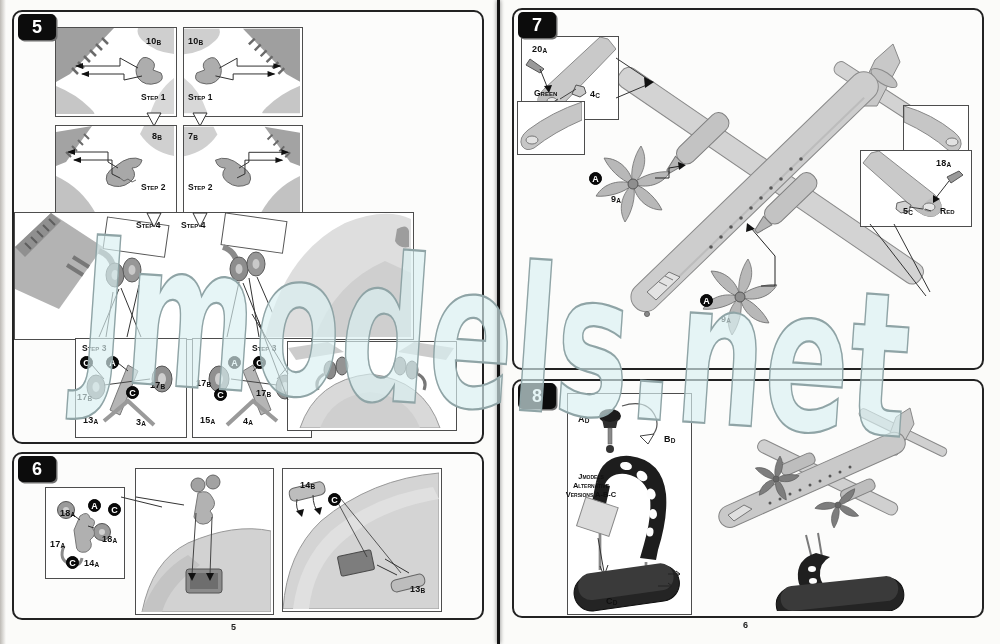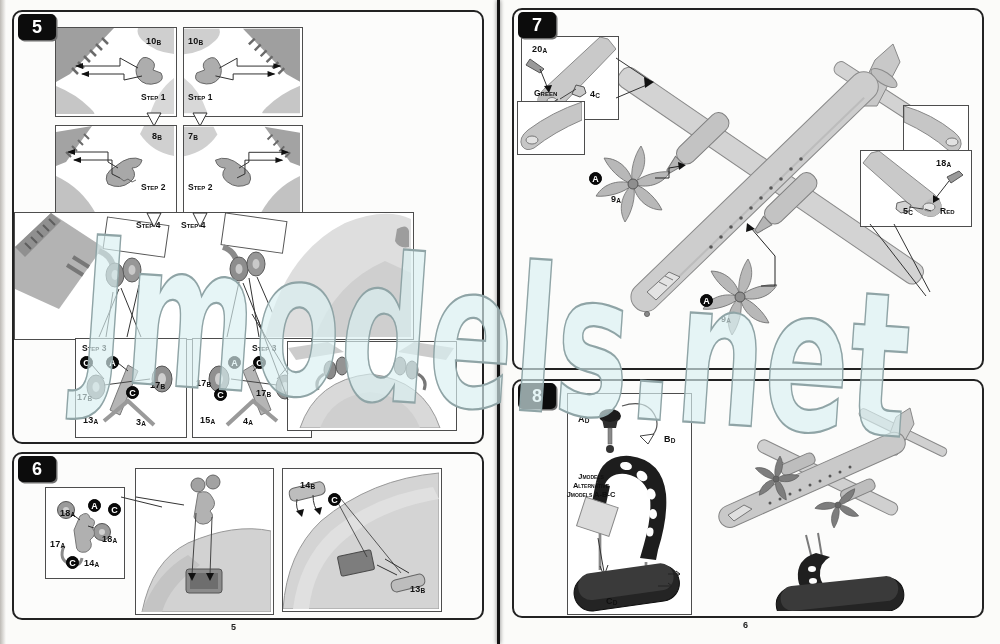--- a/index.html
+++ b/index.html
@@ -475,21 +475,21 @@
   <span class="plabel" style="left:721px;top:314px;"><span>9</span><span class="sub">A</span></span>
   <span class="plabel" style="left:936px;top:158px;"><span>18</span><span class="sub">A</span></span>
   <span class="plabel" style="left:903px;top:206px;"><span>5</span><span class="sub">C</span></span>
   <span class="slabel" style="left:928px;top:206px;padding-left:12px;">Red</span>
 
   <span class="plabel" style="left:578px;top:414px;"><span>A</span><span class="sub">D</span></span>
   <span class="plabel" style="left:664px;top:434px;"><span>B</span><span class="sub">D</span></span>
   <div class="note" style="left:556px;top:472px;">
     <span style="display:block">Jmodels</span>
     <span style="display:block">Alternative</span>
-    <span style="display:block">Jmodels A-B-C</span>
+    <span style="display:block">Versions A-B-C</span>
   </div>
   <span class="plabel" style="left:606px;top:596px;"><span>C</span><span class="sub">D</span></span>
 
   <span class="pagenum" style="left:231px;top:622px;">5</span>
   <span class="pagenum" style="left:743px;top:620px;">6</span>
 
   <svg id="wmark" width="1000" height="644">
     <text x="490" y="408" text-anchor="middle" font-family="DejaVu Sans, sans-serif" font-weight="bold" font-size="200" textLength="830" lengthAdjust="spacingAndGlyphs" transform="rotate(4 490 408)" fill="#d9f0f2" fill-opacity="0.66" stroke="#8fa4a6" stroke-width="2.2">Jmodels.net</text>
   </svg>
 </div>

